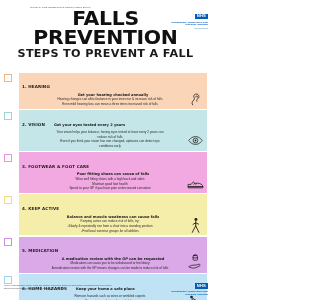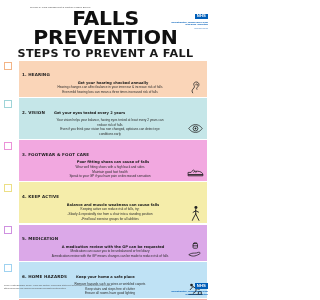--- a/index.html
+++ b/index.html
@@ -34,21 +34,21 @@
   }
   .title-sub {
     font-family: "DejaVu Sans", sans-serif;
     font-weight: bold;
     font-size: 11.2px;
     letter-spacing: 0.35px;
     text-align: center;
     color: #1a1a1a;
     line-height: 1;
     margin-top: 1px;
-    padding-bottom: 1px;
+    padding-bottom: 13px;
   }
   .nhs-logo {
     position: absolute; top: 3px; right: 3px;
     width: 42px; text-align: right;
   }
   .nhs-badge {
     display: inline-block;
     background: #005eb8; color: #fff;
     font-family: "Liberation Sans", sans-serif;
     font-weight: bold;

